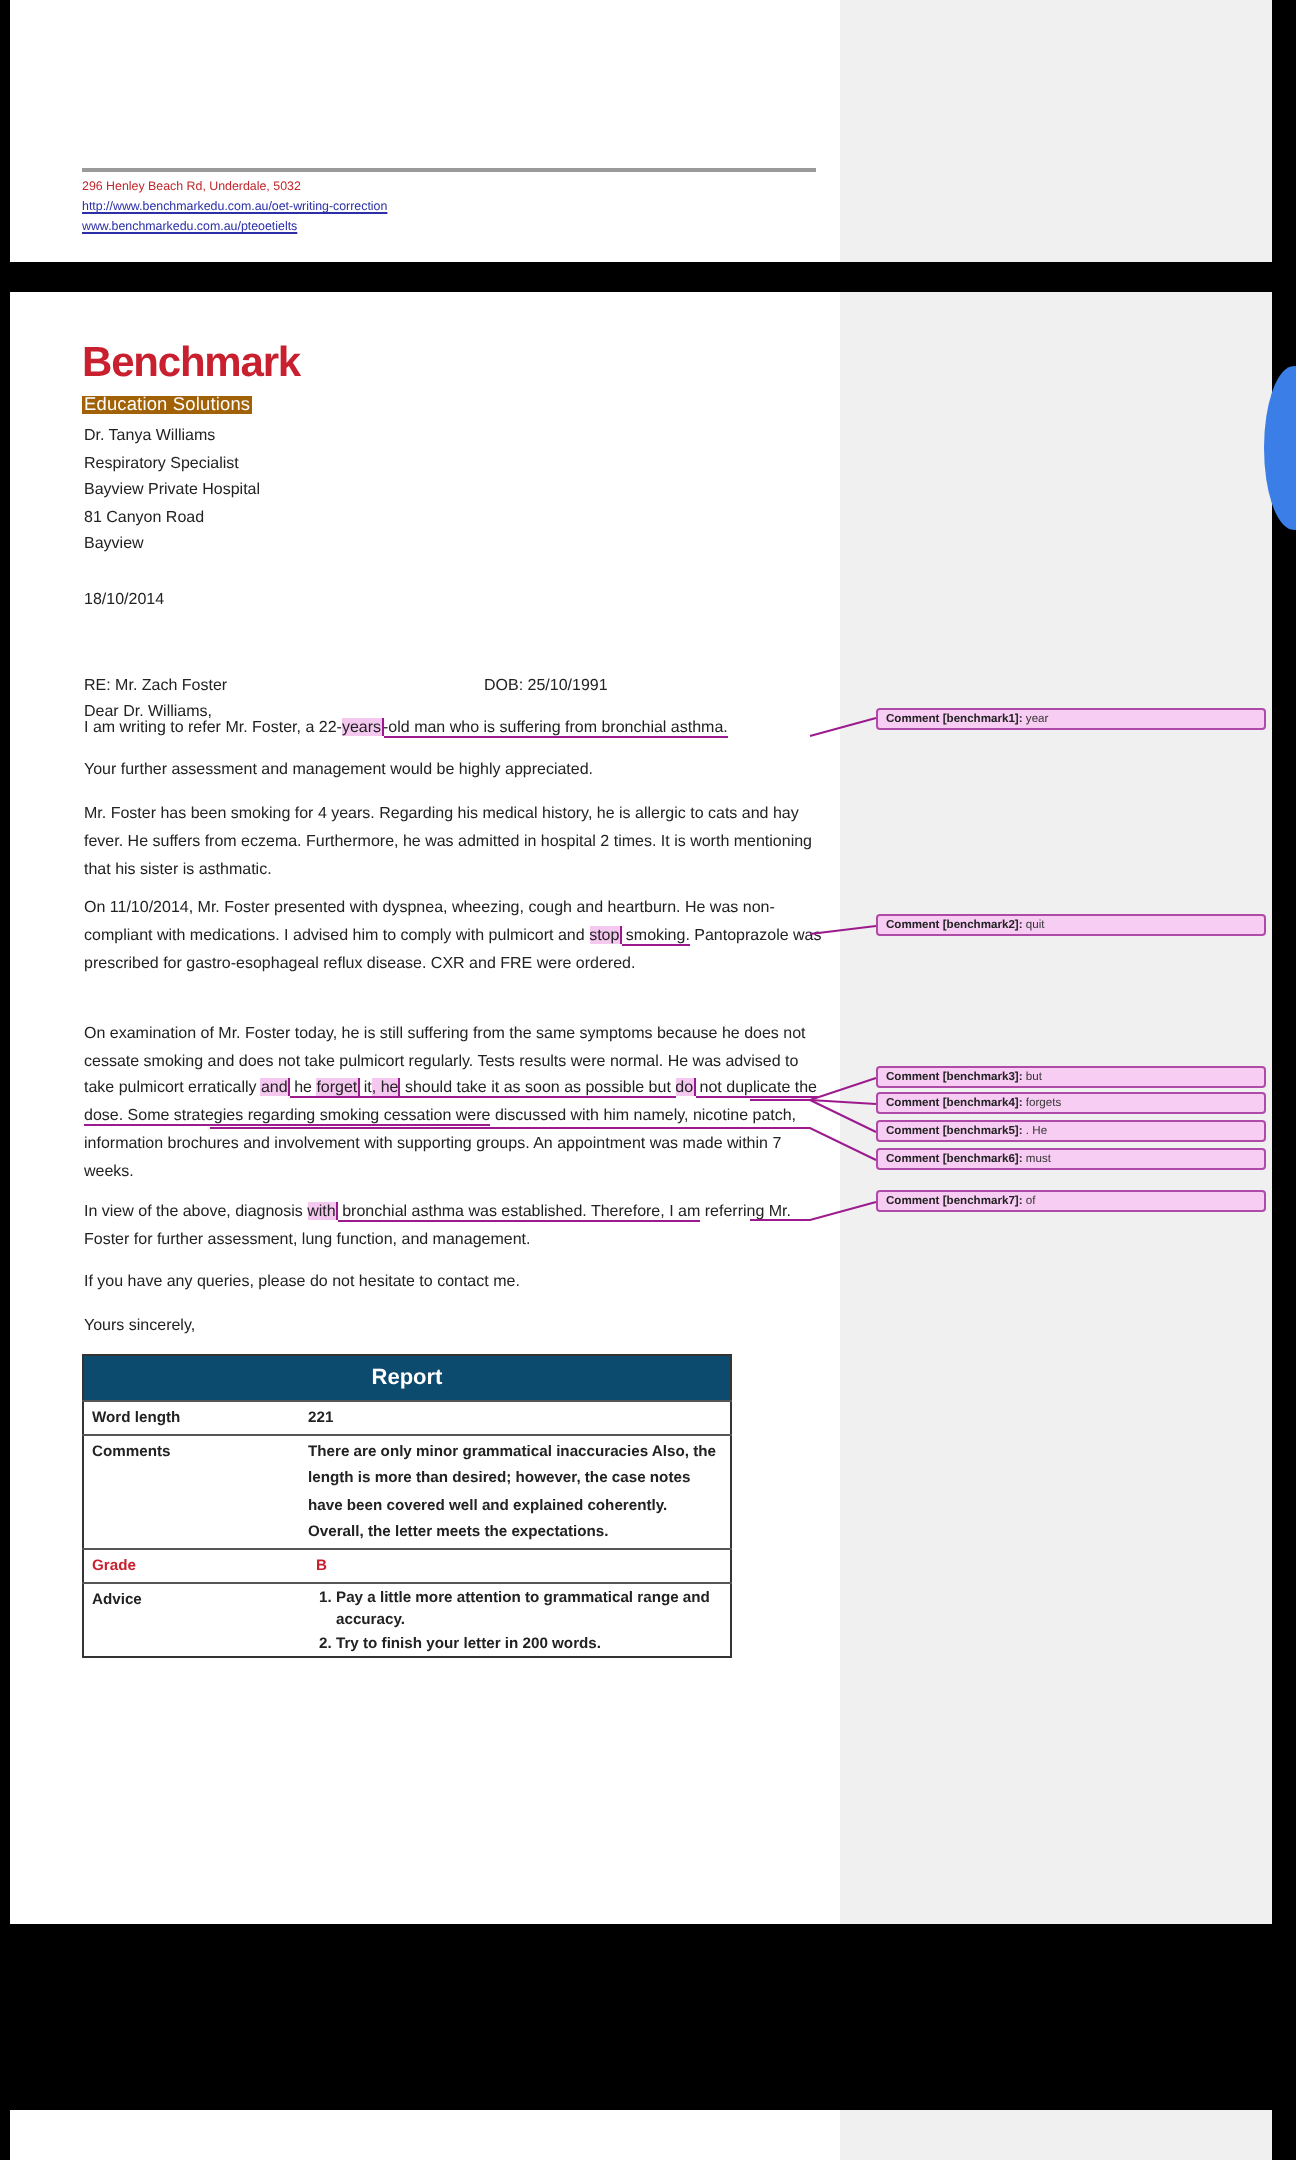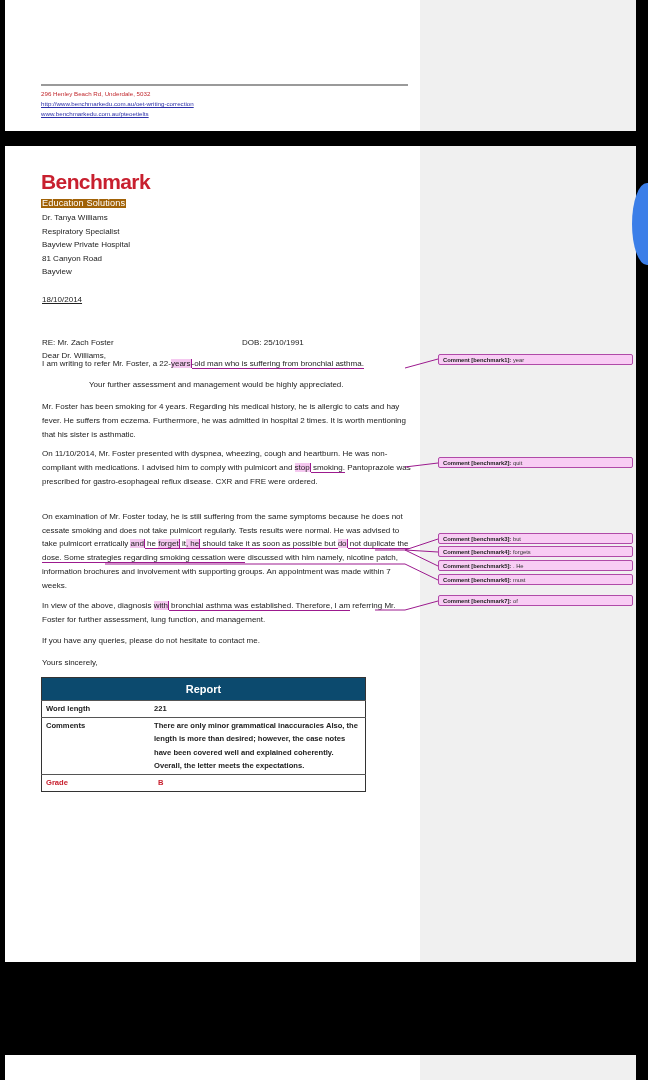--- a/index.html
+++ b/index.html
@@ -54,29 +54,29 @@
   </div>
 
   <div class="txt addr-block" style="top:65px;">
     <span>Dr. Tanya Williams</span>
     <span>Respiratory Specialist</span>
     <span>Bayview Private Hospital</span>
     <span>81 Canyon Road</span>
     <span>Bayview</span>
   </div>
 
-  <div class="txt" style="top:147px;text-decoration:underline;">18/10/2014</div>
+  <div class="txt" style="top:147px;">18/10/2014</div>
   <div class="txt" style="top:169px;margin-top:34px;">Dear Dr. Williams,</div>
   <div class="txt" style="top:190px;">RE: Mr. Zach Foster</div>
   <div class="txt" style="top:190px; left:237px;">DOB: 25/10/1991</div>
 
   <div class="txt para" style="top:211px;">
     <span>I am writing to refer Mr. Foster, a 22-</span><span class="hl">years</span><span class="ul">-old man who is suffering from bronchial asthma.</span>
   </div>
-  <div class="txt para" style="top:232px;margin-left:47px;">Your further assessment and management would be highly appreciated.</div>
+  <div class="txt para" style="top:232px;">Your further assessment and management would be highly appreciated.</div>
   <div class="txt para" style="top:254px; line-height:14px;">Mr. Foster has been smoking for 4 years. Regarding his medical history, he is allergic to cats and hay fever. He suffers from eczema. Furthermore, he was admitted in hospital 2 times. It is worth mentioning that his sister is asthmatic.</div>
   <div class="txt para" style="top:301px; line-height:14px;">
     <span>On 11/10/2014, Mr. Foster presented with dyspnea, wheezing, cough and heartburn. He was non-compliant with medications. I advised him to comply with pulmicort and </span><span class="hl">stop</span><span class="ul"> smoking.</span><span> Pantoprazole was prescribed for gastro-esophageal reflux disease. CXR and FRE were ordered.</span>
   </div>
   <div class="txt para" style="top:364px; line-height:13.7px;">
     <span>On examination of Mr. Foster today, he is still suffering from the same symptoms because he does not cessate smoking and does not take pulmicort regularly. Tests results were normal. He was advised to take pulmicort erratically </span><span class="hl">and</span><span class="ul"> he </span><span class="hl ul">forget</span><span class="ul"> it</span><span class="hl ul">, he</span><span class="ul"> should take it as soon as possible but </span><span class="hl">do</span><span class="ul"> not duplicate the dose. Some strategies regarding smoking cessation were</span><span> discussed with him namely, nicotine patch, information brochures and involvement with supporting groups. An appointment was made within 7 weeks.</span>
   </div>
   <div class="txt para" style="top:453px;">
     <span>In view of the above, diagnosis </span><span class="hl">with</span><span class="ul"> bronchial asthma was established. Therefore, I am</span><span> referring Mr. Foster for further assessment, lung function, and management.</span>
   </div>
@@ -113,20 +113,29 @@
       <td>221</td>
     </tr>
     <tr>
       <td>Comments</td>
       <td>There are only minor grammatical inaccuracies Also, the length is more than desired; however, the case notes have been covered well and explained coherently. Overall, the letter meets the expectations.</td>
     </tr>
     <tr>
       <td class="grade">Grade</td>
       <td class="grade" style="padding-left:8px;">B</td>
     </tr>
+    <tr>
+      <td>Advice</td>
+      <td class="adv">
+        <ol>
+          <li>Pay a little more attention to grammatical range and accuracy.</li>
+          <li>Try to finish your letter in 200 words.</li>
+        </ol>
+      </td>
+    </tr>
   </tbody>
     </table>
 
   <div class="footer" style="top:849px;">
     <div class="rule"></div>
     <div class="addr">296 Henley Beach Rd, Underdale, 5032</div>
     <a class="link">http://www.benchmarkedu.com.au/oet-writing-correction</a>
     <a class="link">www.benchmarkedu.com.au/pteoetielts</a>
   </div>
 </div>

